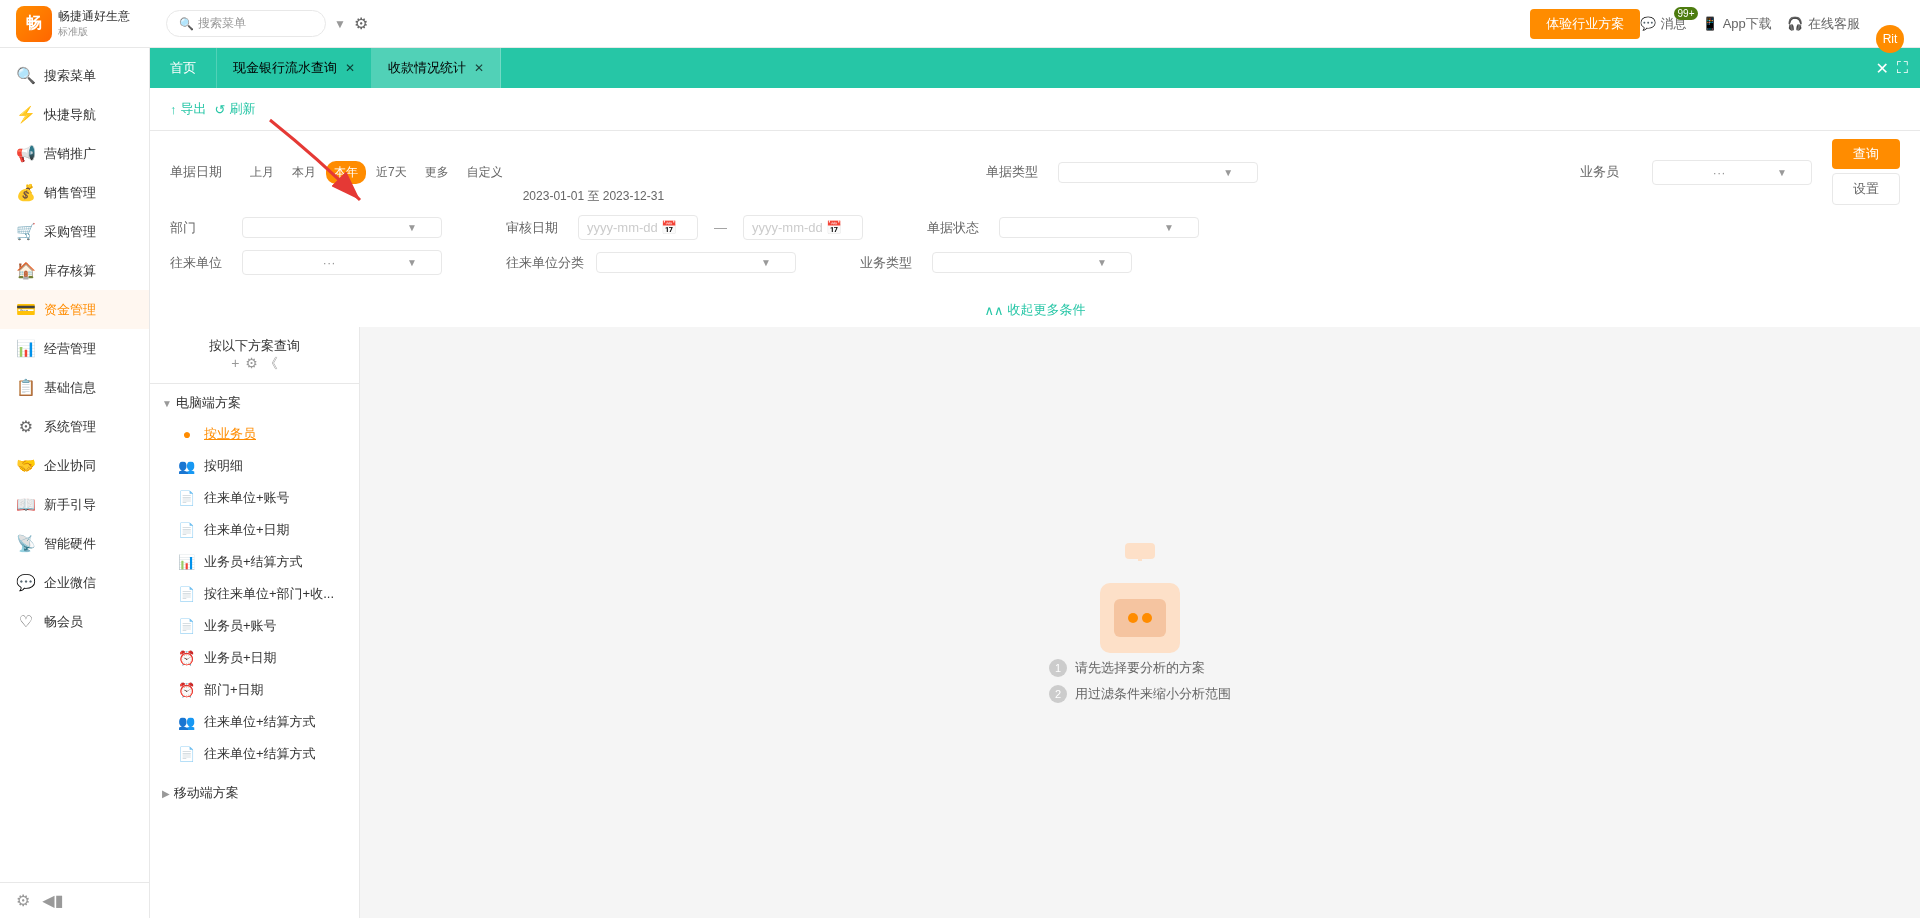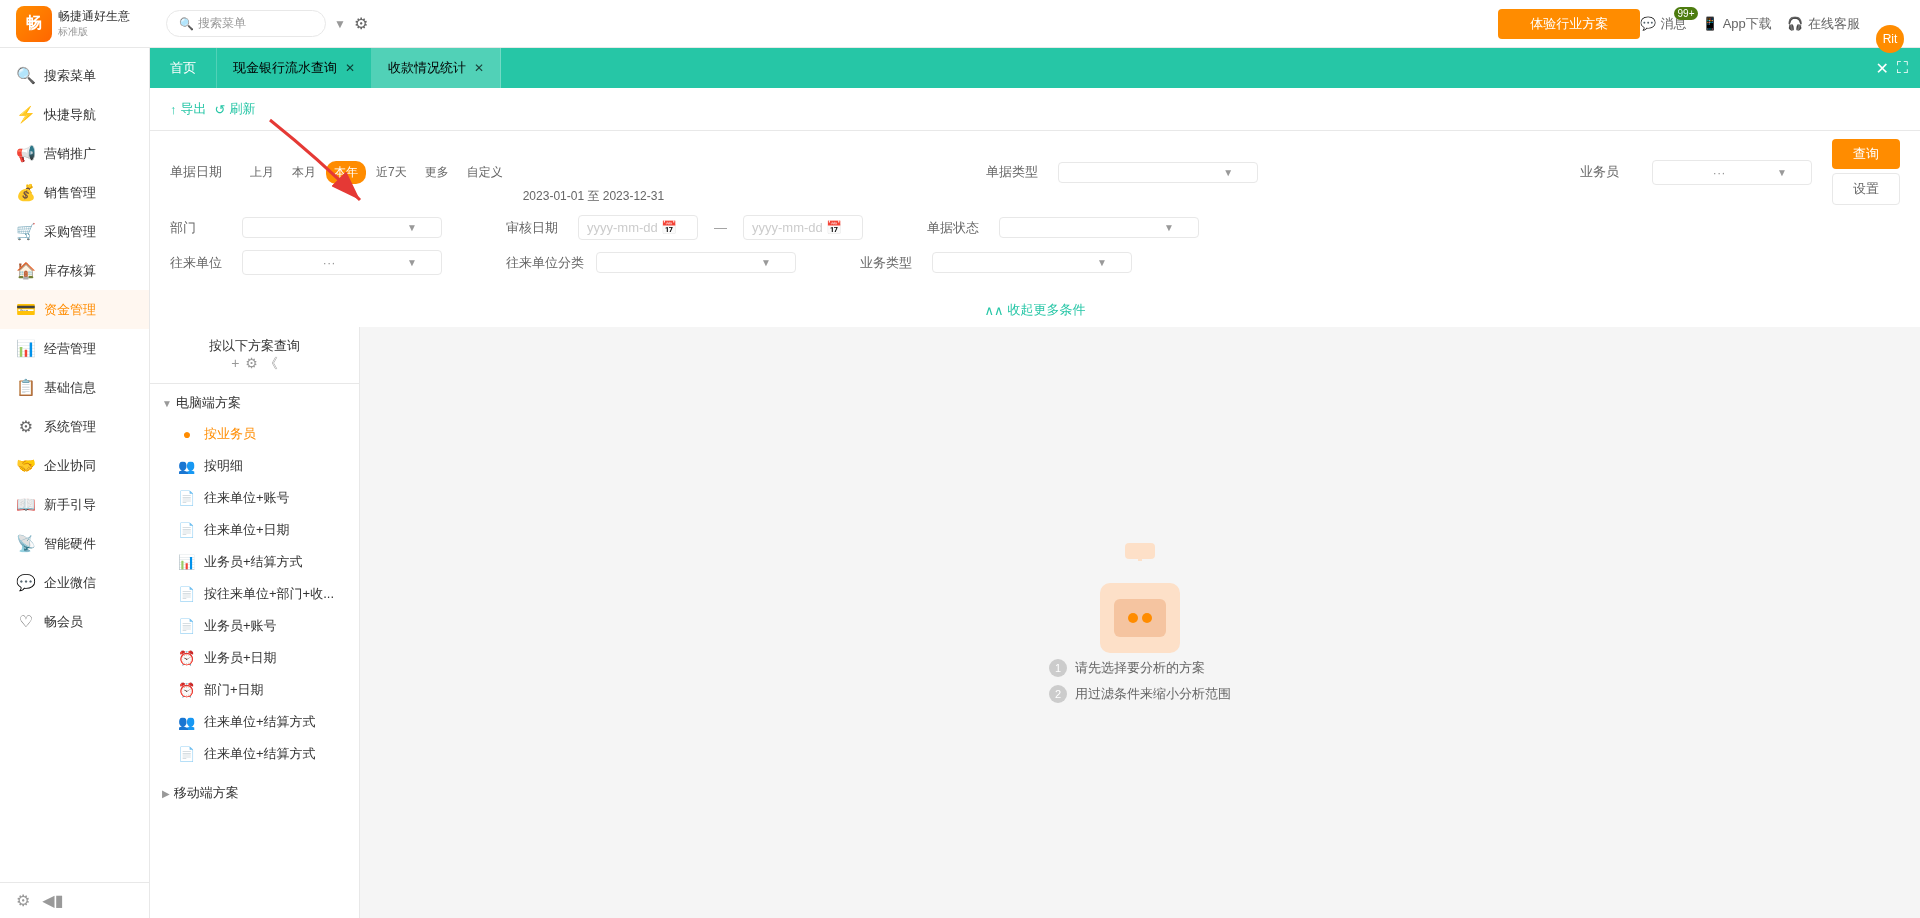--- a/index.html
+++ b/index.html
@@ -46,21 +46,21 @@
     }
     .msg-btn {
       display: flex; align-items: center; gap: 4px; color: #666; font-size: 13px; cursor: pointer; position: relative;
     }
     .msg-badge {
       position: absolute; top: -8px; right: -12px;
       background: #4d7c0f; color: white; font-size: 10px; border-radius: 10px; padding: 1px 4px;
     }
     .top-btn { display: flex; align-items: center; gap: 4px; color: #666; font-size: 13px; cursor: pointer; }
     .demo-btn {
-      background: #ff8c00; color: white; padding: 6px 32px; border-radius: 4px; font-size: 13px; cursor: pointer; border: none;
+      background: #ff8c00; color: white; padding: 6px 16px; border-radius: 4px; font-size: 13px; cursor: pointer; border: none;
     }
     .user-avatar {
       width: 28px; height: 28px; background: #ff8c00; border-radius: 50%; color: white; display: flex; align-items: center; justify-content: center; font-size: 12px; margin-top: 31px;
     }
 
     
     .sidebar {
       position: fixed;
       top: 48px; left: 0; bottom: 0;
       width: 150px;
@@ -519,21 +519,21 @@
       </div>
 
       <div class="scheme-group">
         <div class="scheme-group-title">
           <span class="scheme-group-arrow">▼</span>
           <span>电脑端方案</span>
         </div>
 
         <div class="scheme-item active">
           <span class="scheme-item-icon" style="color:#ff8c00;">●</span>
-          <span style="color:#ff8c00;">按业务员</span>
+          <span style="color:#ff8c00;text-decoration:underline;">按业务员</span>
         </div>
         <div class="scheme-item">
           <span class="scheme-item-icon">👥</span>
           <span>按明细</span>
         </div>
         <div class="scheme-item">
           <span class="scheme-item-icon">📄</span>
           <span>往来单位+账号</span>
         </div>
         <div class="scheme-item">

